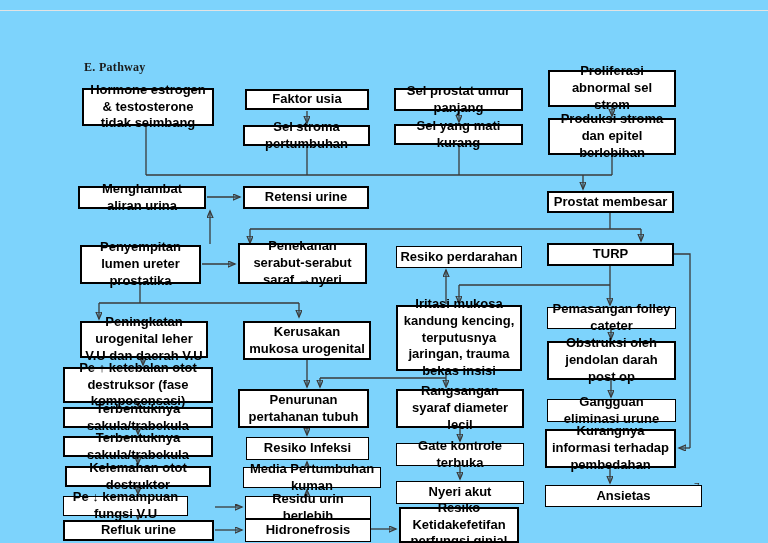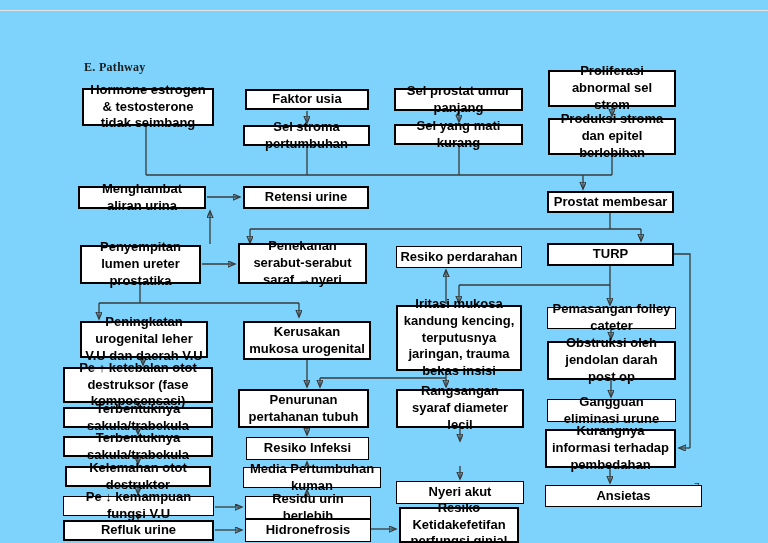--- a/index.html
+++ b/index.html
@@ -102,23 +102,24 @@
   <div class="node" style="left:396px;top:305px;width:126px;height:66px">Iritasi mukosa kandung kencing, terputusnya jaringan, trauma bekas insisi</div>
   <div class="node thin" style="left:547px;top:307px;width:129px;height:22px">Pemasangan folley cateter</div>
   <div class="node" style="left:63px;top:367px;width:150px;height:36px">Pe ↑ ketebalan otot destruksor (fase komposensasi)</div>
   <div class="node" style="left:547px;top:341px;width:129px;height:39px">Obstruksi oleh jendolan darah post op</div>
   <div class="node" style="left:63px;top:407px;width:150px;height:21px">Terbentuknya sakula/trabekula</div>
   <div class="node" style="left:238px;top:389px;width:131px;height:39px">Penurunan pertahanan tubuh</div>
   <div class="node" style="left:396px;top:389px;width:128px;height:39px">Rangsangan syaraf diameter lecil</div>
   <div class="node thin" style="left:547px;top:399px;width:129px;height:23px">Gangguan eliminasi urune</div>
   <div class="node" style="left:63px;top:436px;width:150px;height:21px">Terbentuknya sakula/trabekula</div>
   <div class="node thin" style="left:246px;top:437px;width:123px;height:23px">Resiko Infeksi</div>
+  <div class="node thin" style="left:396px;top:443px;width:128px;height:23px">Gate kontrole terbuka</div>
   <div class="node" style="left:545px;top:429px;width:131px;height:39px">Kurangnya informasi terhadap pembedahan</div>
   <div class="node thin" style="left:243px;top:467px;width:138px;height:21px">Media Pertumbuhan kuman</div>
   <div class="node" style="left:65px;top:466px;width:146px;height:21px">Kelemahan otot destruktor</div>
   <div class="node thin" style="left:396px;top:481px;width:128px;height:23px">Nyeri akut</div>
   <div class="node thin" style="left:545px;top:485px;width:157px;height:22px">Ansietas</div>
-  <div class="node thin" style="left:63px;top:496px;width:151px;height:20px">Pe ↓ kemampuan fungsi V.U</div>
+  <div class="node thin" style="left:63px;top:496px;width:125px;height:20px">Pe ↓ kemampuan fungsi V.U</div>
   <div class="node thin" style="left:245px;top:496px;width:126px;height:23px">Residu urin berlebih</div>
   <div class="node" style="left:63px;top:520px;width:151px;height:21px">Refluk urine</div>
   <div class="node thin" style="left:245px;top:519px;width:126px;height:23px">Hidronefrosis</div>
   <div class="node" style="left:399px;top:507px;width:120px;height:36px">Resiko Ketidakefetifan perfungsi ginjal</div>
 </div>
 
 </body></html>

